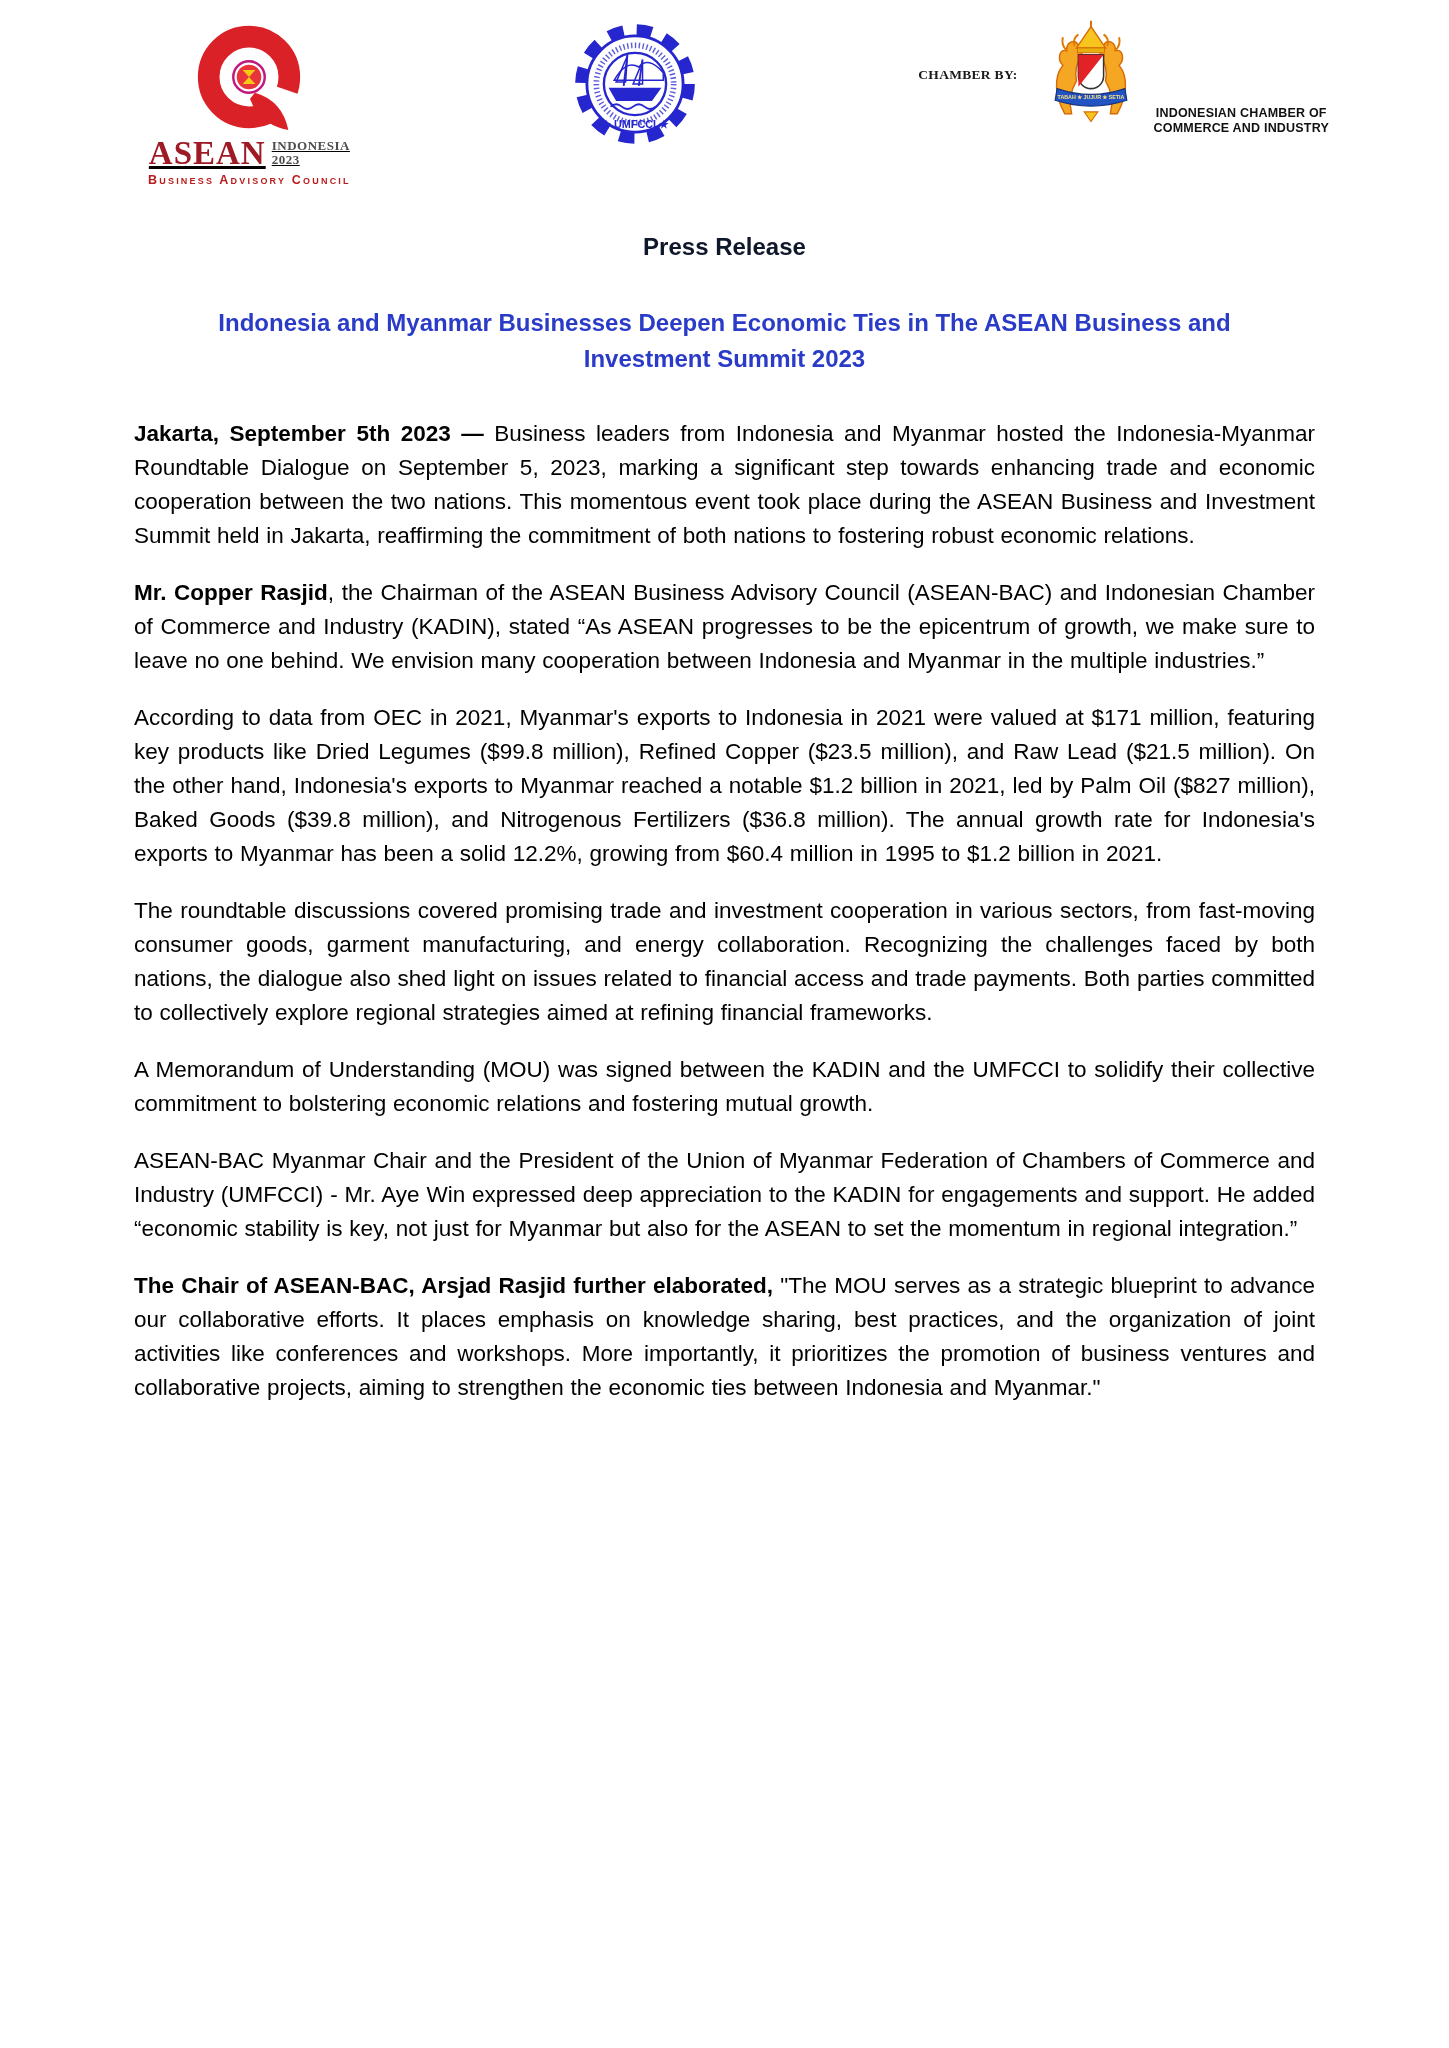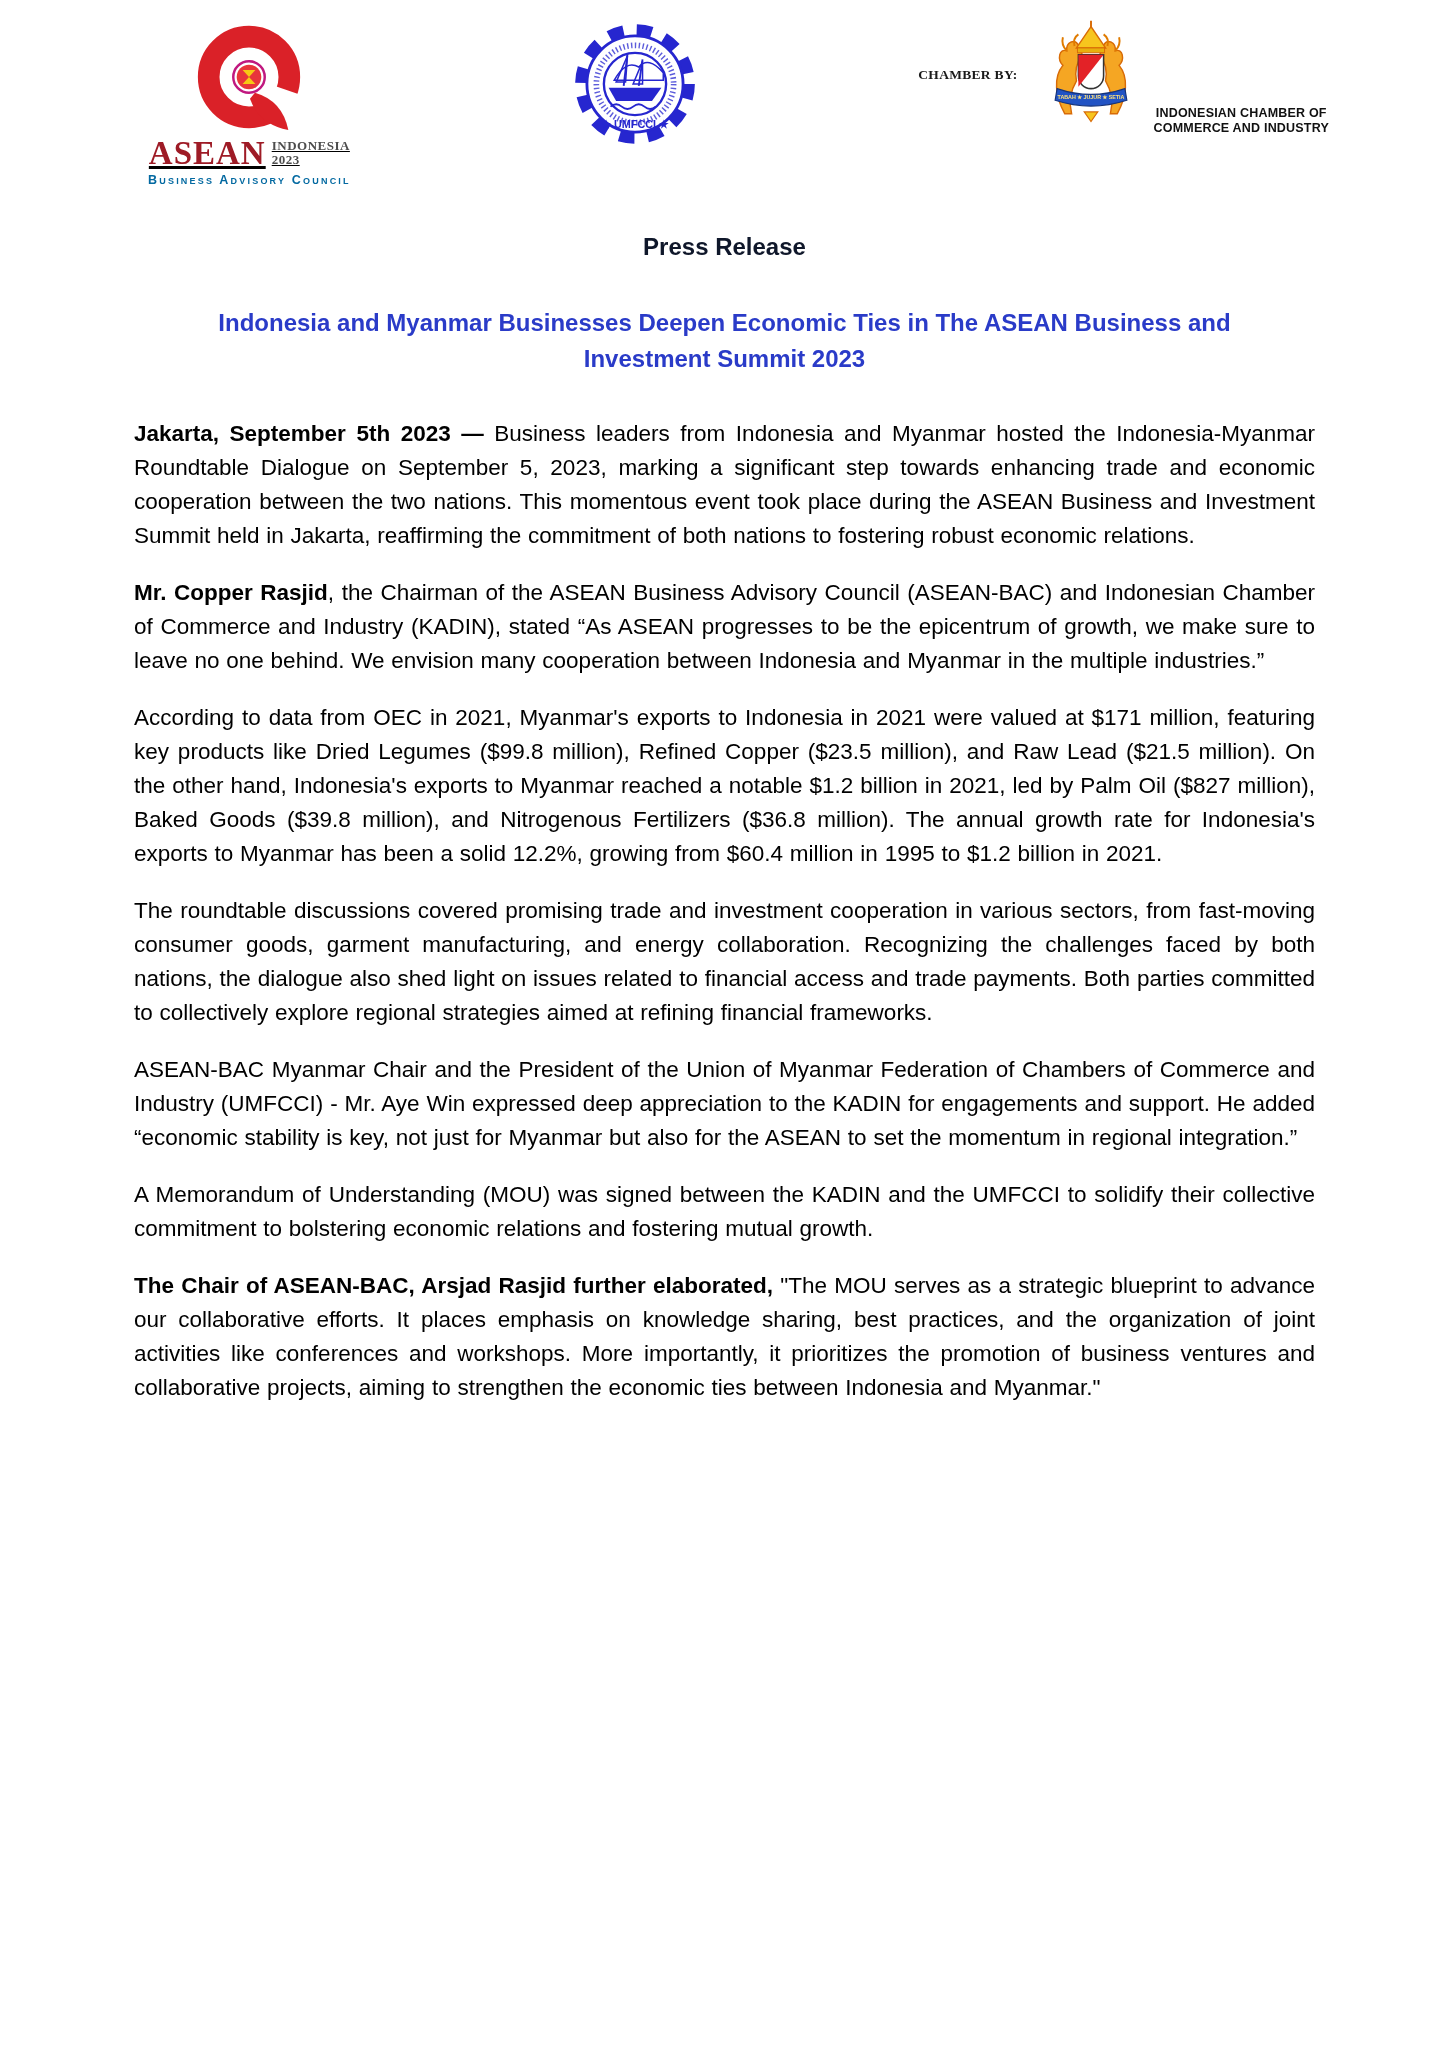--- a/index.html
+++ b/index.html
@@ -40,21 +40,21 @@
     font-family: "Liberation Serif", "DejaVu Serif", serif;
     font-size: 13px; font-weight: bold; color: #4d4d4d;
     letter-spacing: 0.5px; line-height: 14px;
   }
   .asean-caption {
     margin-top: 5px;
     font-variant: small-caps;
     font-family: "Liberation Sans", sans-serif;
     font-size: 12.5px;
     letter-spacing: 2.2px;
-    color: #0369a1;
+    color: #b91c1c;
     font-weight: bold;
   }
 
   
   .kadin-row { display: flex; align-items: center; }
   .powered-by {
     font-size: 13.5px;
     font-weight: bold;
     color: #1a1a1a;
     letter-spacing: 0.3px;
@@ -183,19 +183,19 @@
   </header>
 
   <main>
     <h1 class="doc-heading">Press Release</h1>
     <h2 class="doc-title">Indonesia and Myanmar Businesses Deepen Economic Ties in The ASEAN Business and Investment Summit 2023</h2>
     <div class="doc-body">
         <p class="para"><strong>Jakarta, September 5th 2023 — </strong><span>Business leaders from Indonesia and Myanmar hosted the Indonesia-Myanmar Roundtable Dialogue on September 5, 2023, marking a significant step towards enhancing trade and economic cooperation between the two nations. This momentous event took place during the ASEAN Business and Investment Summit held in Jakarta, reaffirming the commitment of both nations to fostering robust economic relations.</span></p>
         <p class="para"><strong>Mr. Copper Rasjid</strong><span>, the Chairman of the ASEAN Business Advisory Council (ASEAN-BAC) and Indonesian Chamber of Commerce and Industry (KADIN), stated “As ASEAN progresses to be the epicentrum of growth, we make sure to leave no one behind. We envision many cooperation between Indonesia and Myanmar in the multiple industries.”</span></p>
         <p class="para"><span>According to data from OEC in 2021, Myanmar's exports to Indonesia in 2021 were valued at $171 million, featuring key products like Dried Legumes ($99.8 million), Refined Copper ($23.5 million), and Raw Lead ($21.5 million). On the other hand, Indonesia's exports to Myanmar reached a notable $1.2 billion in 2021, led by Palm Oil ($827 million), Baked Goods ($39.8 million), and Nitrogenous Fertilizers ($36.8 million). The annual growth rate for Indonesia's exports to Myanmar has been a solid 12.2%, growing from $60.4 million in 1995 to $1.2 billion in 2021.</span></p>
         <p class="para"><span>The roundtable discussions covered promising trade and investment cooperation in various sectors, from fast-moving consumer goods, garment manufacturing, and energy collaboration. Recognizing the challenges faced by both nations, the dialogue also shed light on issues related to financial access and trade payments. Both parties committed to collectively explore regional strategies aimed at refining financial frameworks.</span></p>
+        <p class="para"><span>A Memorandum of Understanding (MOU) was signed between the KADIN and the UMFCCI to solidify their collective commitment to bolstering economic relations and fostering mutual growth.</span></p>
         <p class="para"><span>ASEAN-BAC Myanmar Chair and the President of the Union of Myanmar Federation of Chambers of Commerce and Industry (UMFCCI) - Mr. Aye Win expressed deep appreciation to the KADIN for engagements and support. He added “economic stability is key, not just for Myanmar but also for the ASEAN to set the momentum in regional integration.”</span></p>
-        <p class="para"><span>A Memorandum of Understanding (MOU) was signed between the KADIN and the UMFCCI to solidify their collective commitment to bolstering economic relations and fostering mutual growth.</span></p>
         <p class="para"><strong>The Chair of ASEAN-BAC, Arsjad Rasjid further elaborated, </strong><span>"The MOU serves as a strategic blueprint to advance our collaborative efforts. It places emphasis on knowledge sharing, best practices, and the organization of joint activities like conferences and workshops. More importantly, it prioritizes the promotion of business ventures and collaborative projects, aiming to strengthen the economic ties between Indonesia and Myanmar."</span></p>
       </div>
   </main>
 
 </div>
 
 </body></html>

